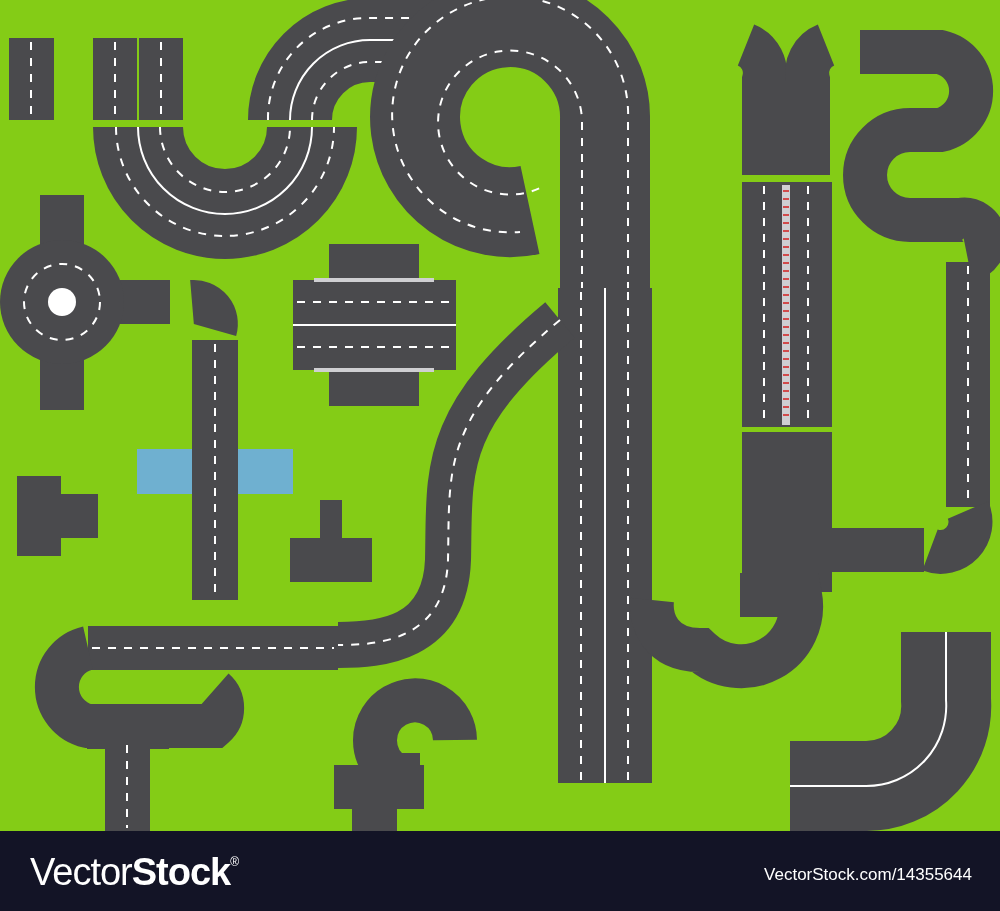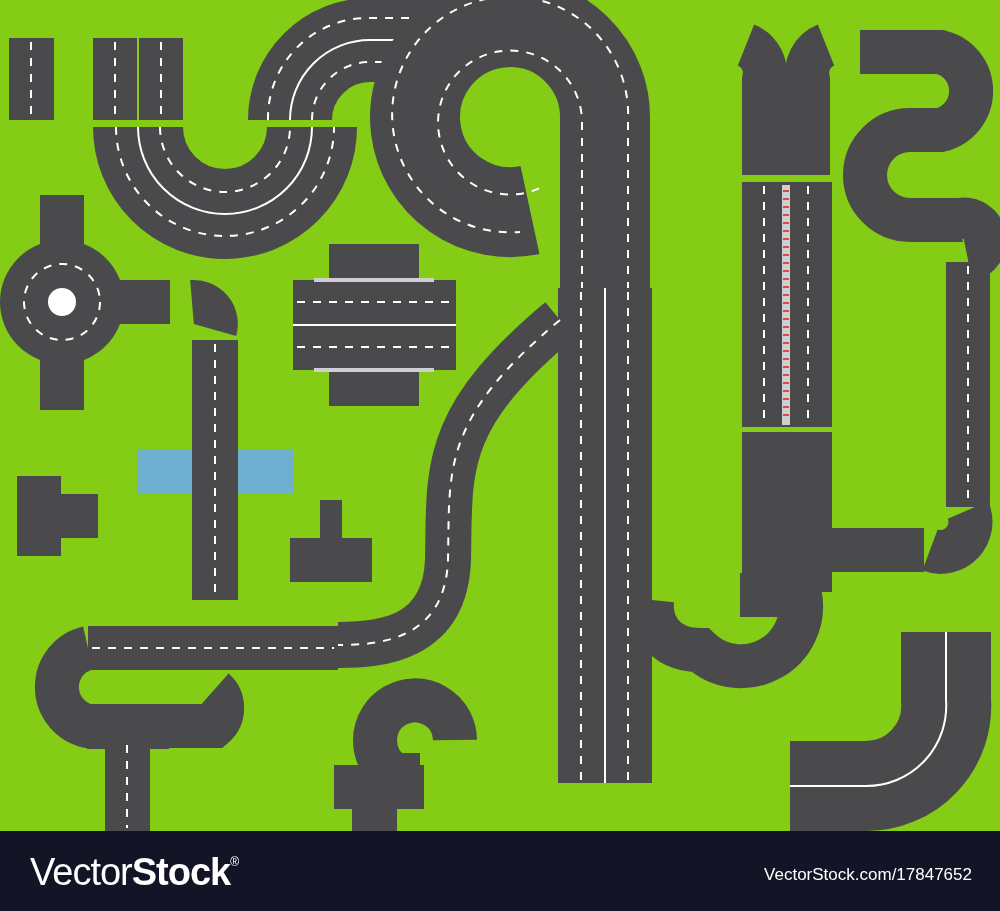--- a/index.html
+++ b/index.html
@@ -134,15 +134,15 @@
   </g>
 
   <g>
     <path class="r" d="M946 632 L 946 700 A 80 80 0 0 1 866 786 L 790 786" stroke-width="90"></path>
     <path class="s" d="M946 632 L 946 700 A 80 80 0 0 1 866 786 L 790 786"></path>
   </g>
 </svg>
 
 <div class="footer">
   <div class="brand"><span>Vector</span><b>Stock</b><sup>®</sup></div>
-  <div class="url">VectorStock.com/17847652</div>
+  <div class="url">VectorStock.com/14355644</div>
 </div>
 </div>
 
 </body></html>

